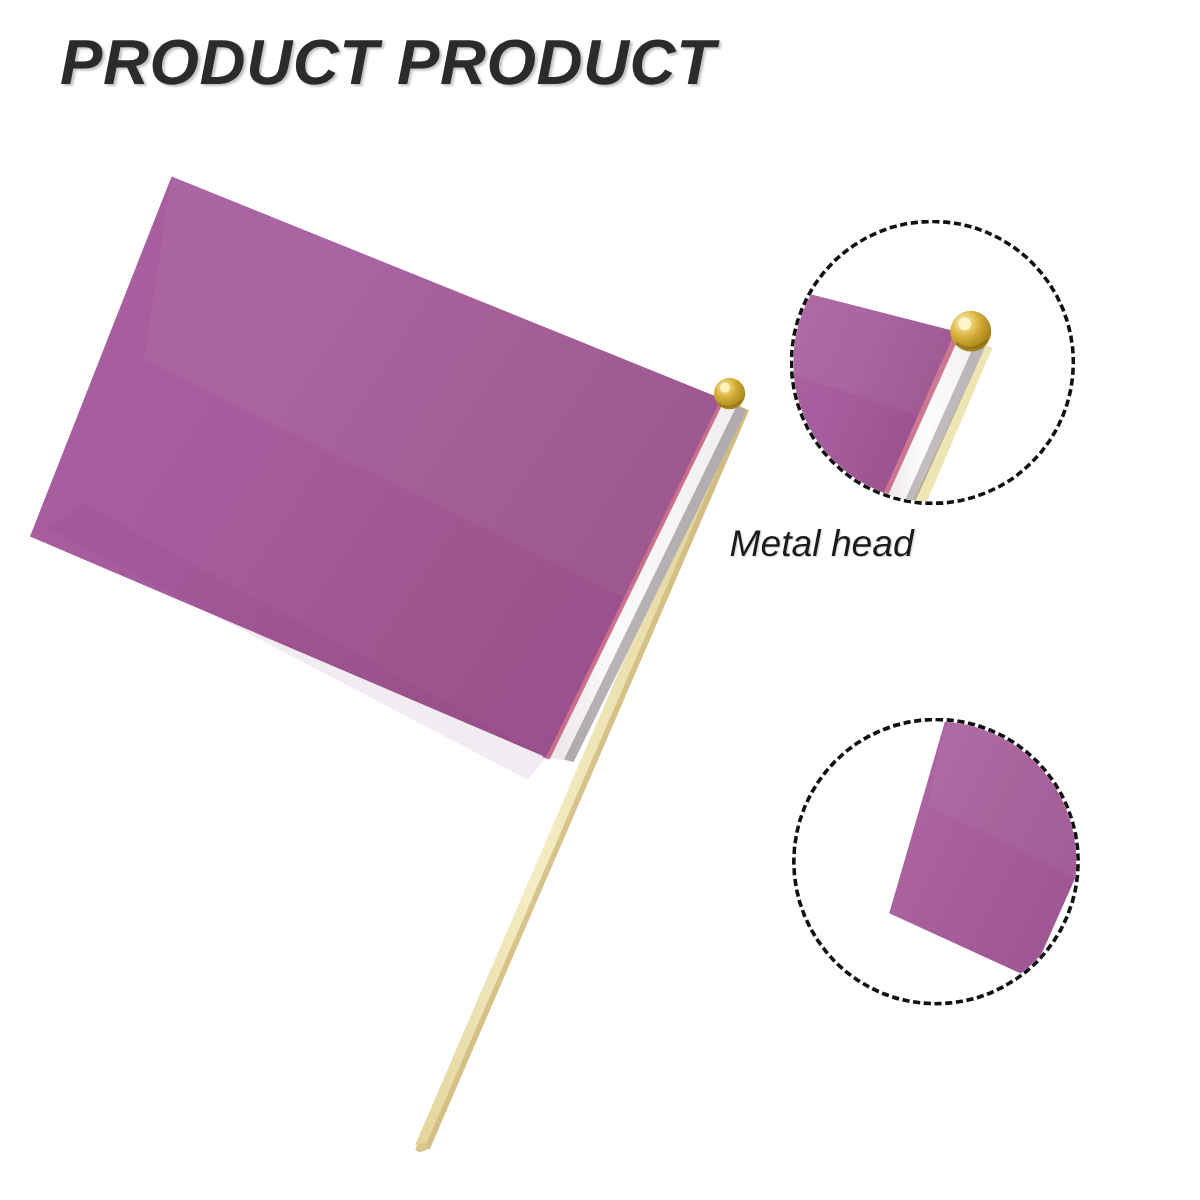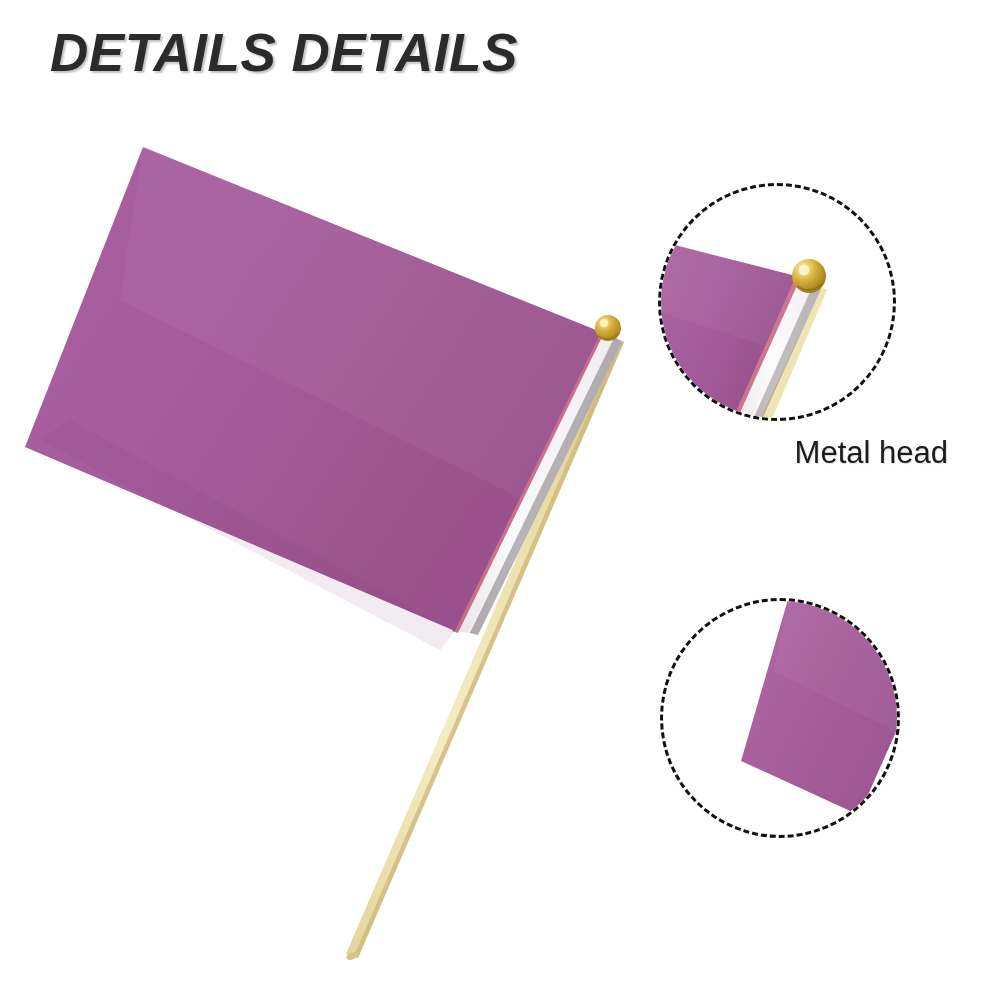--- a/index.html
+++ b/index.html
@@ -53,42 +53,43 @@
     overflow: hidden;
   }
   .callout-circle svg {
     display: block;
     position: absolute;
     left: 0;
     top: 0;
   }
   .callout-label {
     margin-top: 14px;
-    text-align: right;
+    text-align: left;
     font-size: 31px;
+    font-style: italic;
     font-weight: 400;
     color: #1b1b1b;
     white-space: nowrap;
     text-shadow: 1px 1px 1px rgba(150,150,150,0.35);
   }
 
   #callout-metal-head { left: 658px; top: 183px; width: 244px; }
   #callout-metal-head .callout-circle { width: 232px; height: 232px; }
   #callout-metal-head .callout-label { width: 340px; margin-left: -50px; }
 
   #callout-rect-design { left: 660px; top: 598px; width: 244px; }
   #callout-rect-design .callout-circle { width: 234px; height: 234px; }
   #callout-rect-design .callout-label { width: 390px; margin-left: -74px; }
 </style>
 </head>
 <body>
 
 <div id="page" style="--bg: #ffffff;">
 
-  <div id="page-title">DETAILS DETAILS</div>
+  <div id="page-title">PRODUCT PRODUCT</div>
 
   <div id="hero-flag">
     <svg width="680" height="910" viewBox="0 0 680 910">
       <defs>
         <linearGradient id="flagGrad" x1="0" y1="0" x2="1" y2="0.55">
           <stop offset="0%" stop-color="#a95fa0"></stop>
           <stop offset="45%" stop-color="#a55c9c"></stop>
           <stop offset="78%" stop-color="#9d558f"></stop>
           <stop offset="100%" stop-color="#99508c"></stop>
         </linearGradient>

